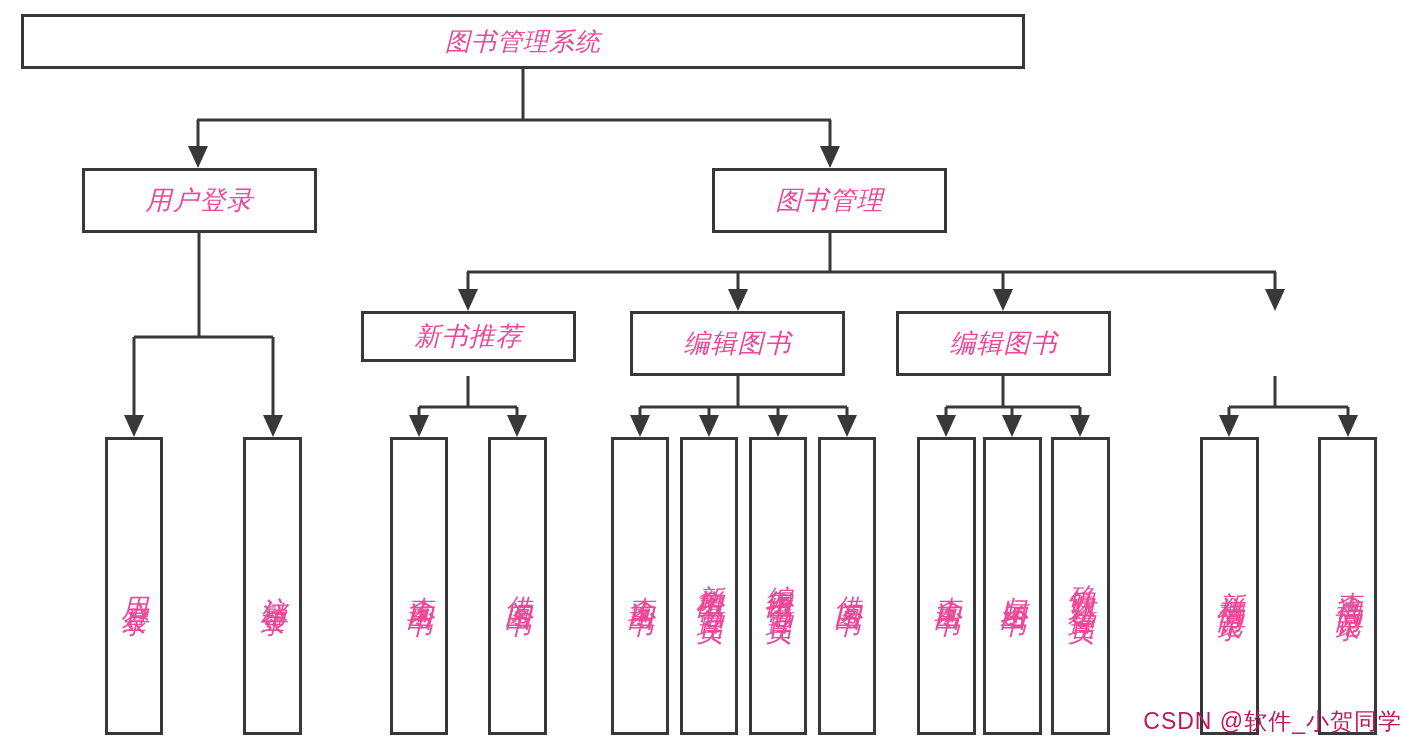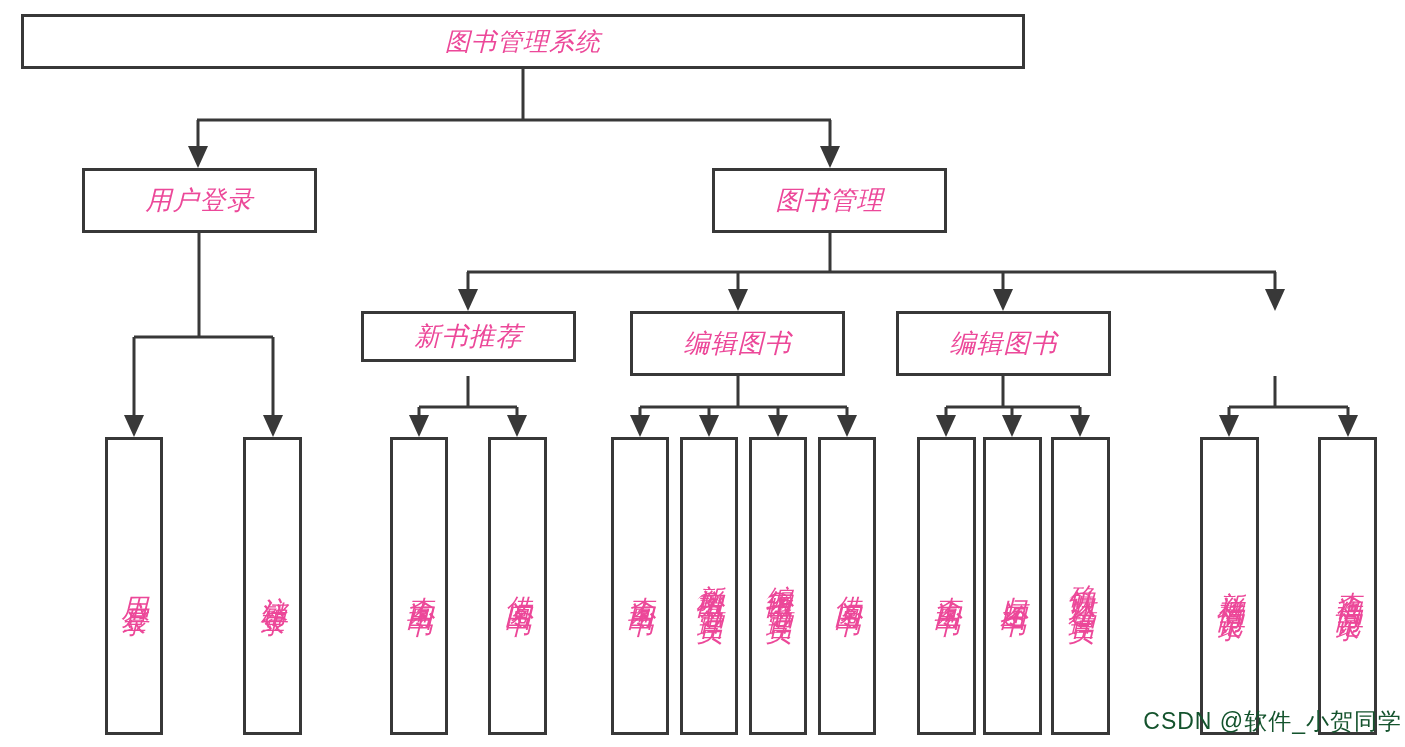--- a/index.html
+++ b/index.html
@@ -36,21 +36,21 @@
     writing-mode: vertical-rl;
     text-orientation: mixed;
     font-size: 26px;
     letter-spacing: 5px;
   }
   .watermark {
     position: absolute;
     top: 706px;
     right: 3px;
     font-size: 23px;
-    color: #14532d;
+    color: #be185d;
     letter-spacing: 1px;
     white-space: nowrap;
     z-index: 3;
   }
 </style>
 </head>
 <body>
 
 <div class="canvas">
 

